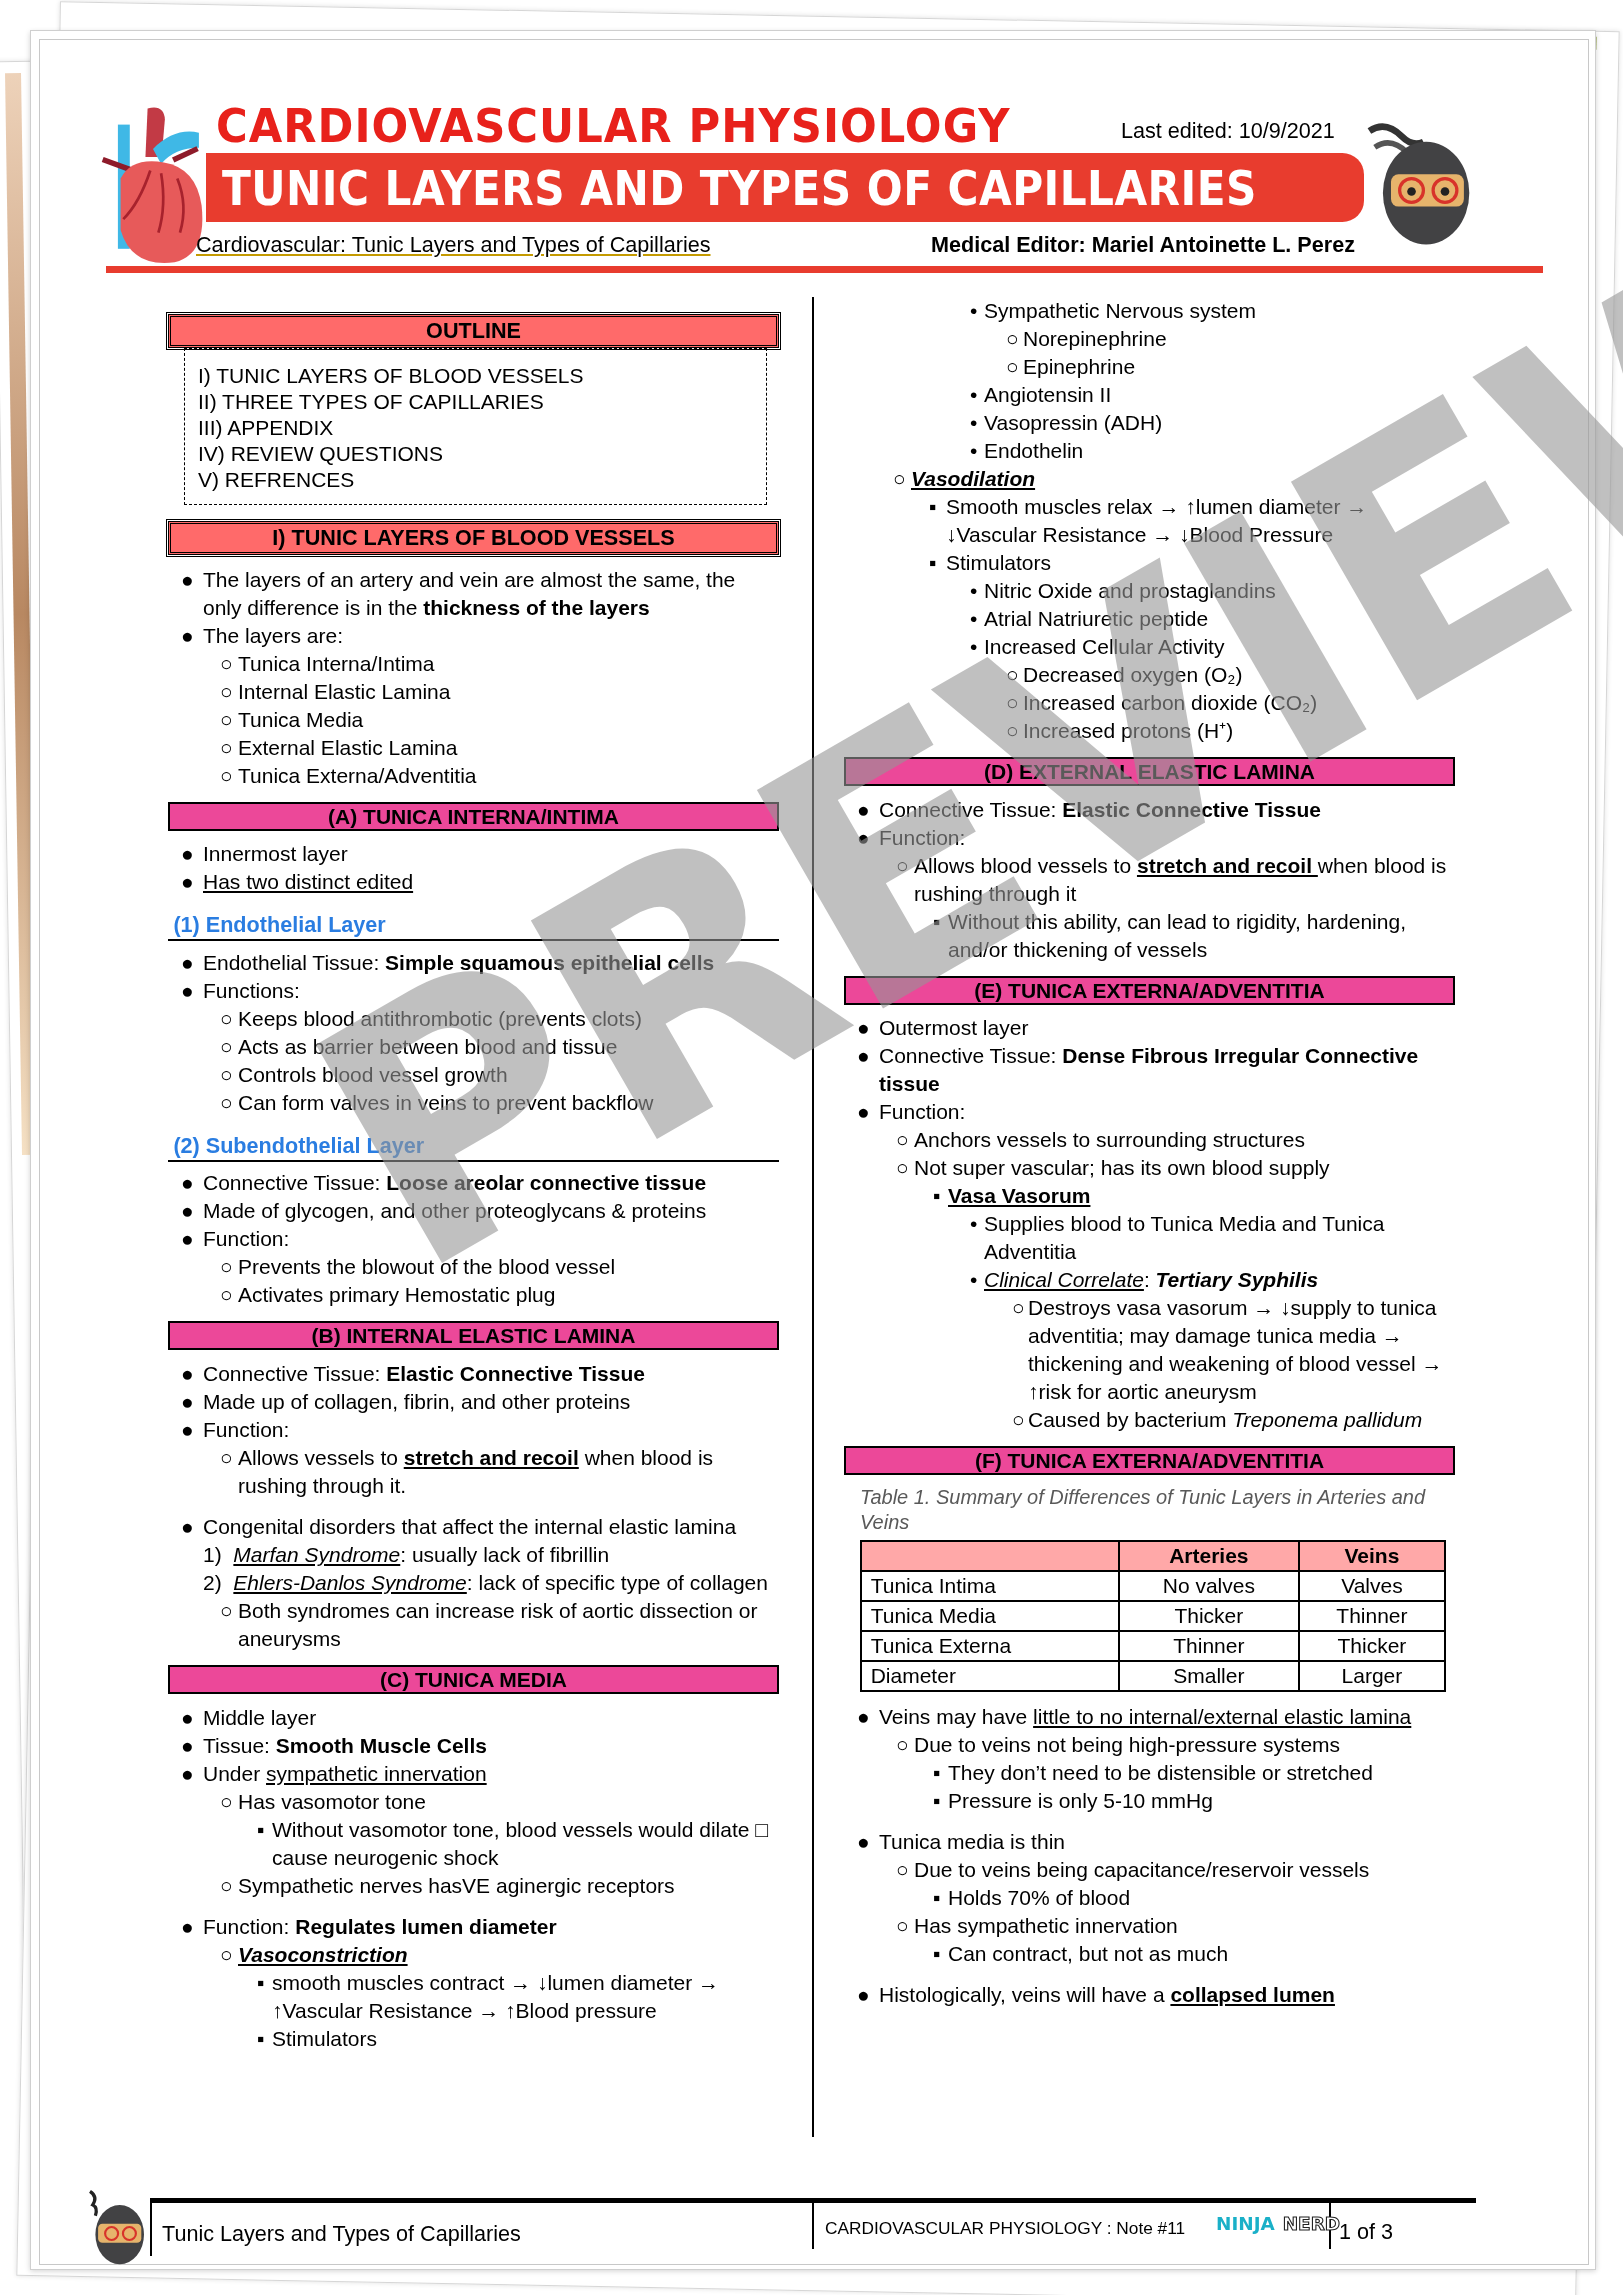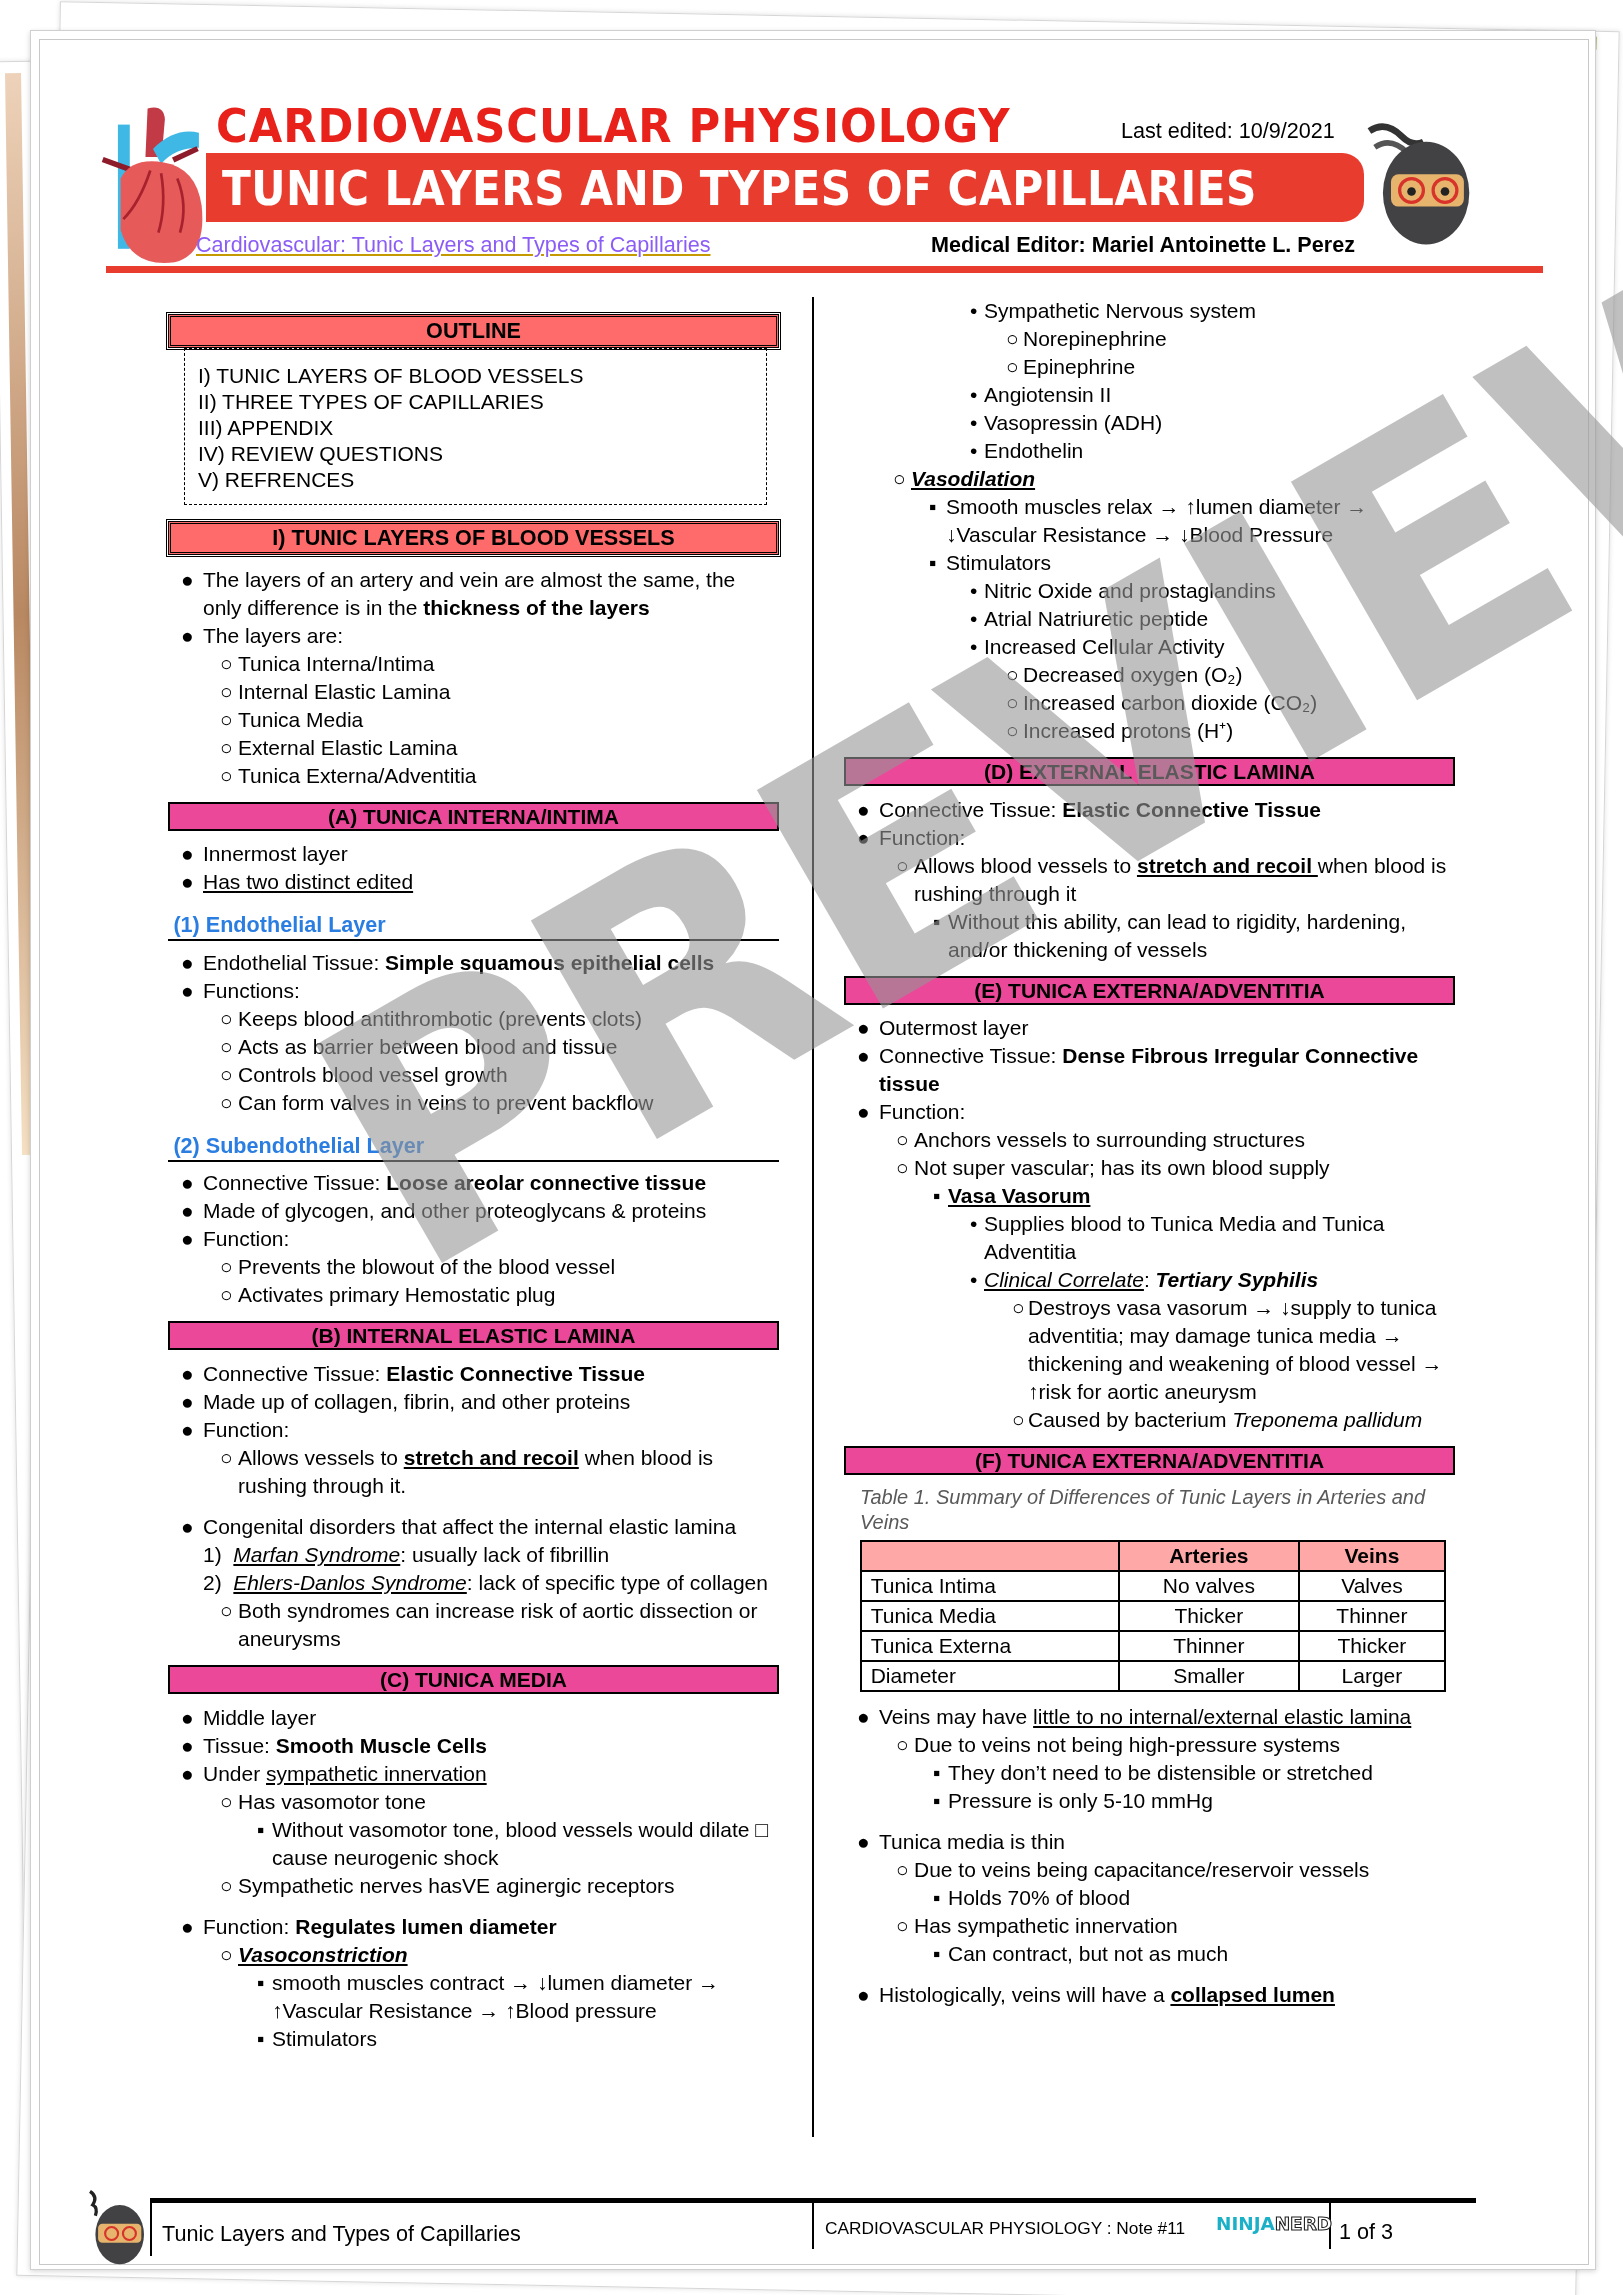--- a/index.html
+++ b/index.html
@@ -45,21 +45,21 @@
       position:absolute; left:206px; top:153px; width:1158px; height:69px;
       background:#e83c2e; border-radius:0 21.6px 21.6px 0;
     }
     .title-2 {
       position:absolute; left:222px; top:160px; font-size:48px; font-weight:900;
       color:#fff; font-family:"DejaVu Sans", sans-serif; letter-spacing:0.5px;
       transform:scaleX(0.88); transform-origin:left;
     }
     .ninja-head { position:absolute; left:1364px; top:120px; width:108px; height:130px; }
     .subtitle-link {
-      position:absolute; left:196px; top:232px; font-size:21.6px; color:#8b5cf6;
+      position:absolute; left:196px; top:232px; font-size:21.6px; color:#000000;
       text-decoration:underline; text-decoration-color:#c49a00;
     }
     .editor { position:absolute; left:931px; top:232px; font-size:21.6px; font-weight:bold; }
     .header-rule { position:absolute; left:106px; top:266px; width:1437px; height:6.5px; background:#e83c2e; }
 
     
     .col-divider { position:absolute; left:812px; top:297px; width:2.2px; height:1840px; background:#000; }
     .col { position:absolute; font-size:21px; line-height:28px; }
     .col-left { left:168px; top:314px; width:611px; }
     .col-right { left:844px; top:297px; width:611px; }
@@ -113,21 +113,21 @@
     }
 
     
     .footer-bar { position:absolute; left:150px; top:2198px; width:1326px; height:5.4px; background:#000; }
     .footer-ninja { position:absolute; left:87px; top:2186px; width:60px; height:81px; }
     .footer-sep { position:absolute; width:2.2px; background:#000; }
     .footer-left { position:absolute; left:162px; top:2221px; font-size:21.6px; }
     .footer-mid { position:absolute; left:825px; top:2218px; font-size:17.3px; }
     .footer-logo { position:absolute; left:1216px; top:2213px; font-size:18.4px; font-weight:900; font-family:"DejaVu Sans", sans-serif; }
     .footer-logo .ninja { color:#1ab0c8; }
-    .footer-logo .nerd { color:#fff; -webkit-text-stroke:1.1px #222; }
+    .footer-logo .nerd { color:#fff;margin-left:8px; -webkit-text-stroke:1.1px #222; }
     .footer-page { position:absolute; left:1339px; top:2219px; font-size:21.6px; }
   </style>
 </head>
 <body>
 
 <div class="sheet-back1">
     <div class="tint"></div>
   </div>
 <div class="sheet-back2">
     <div class="tint-top"></div>

